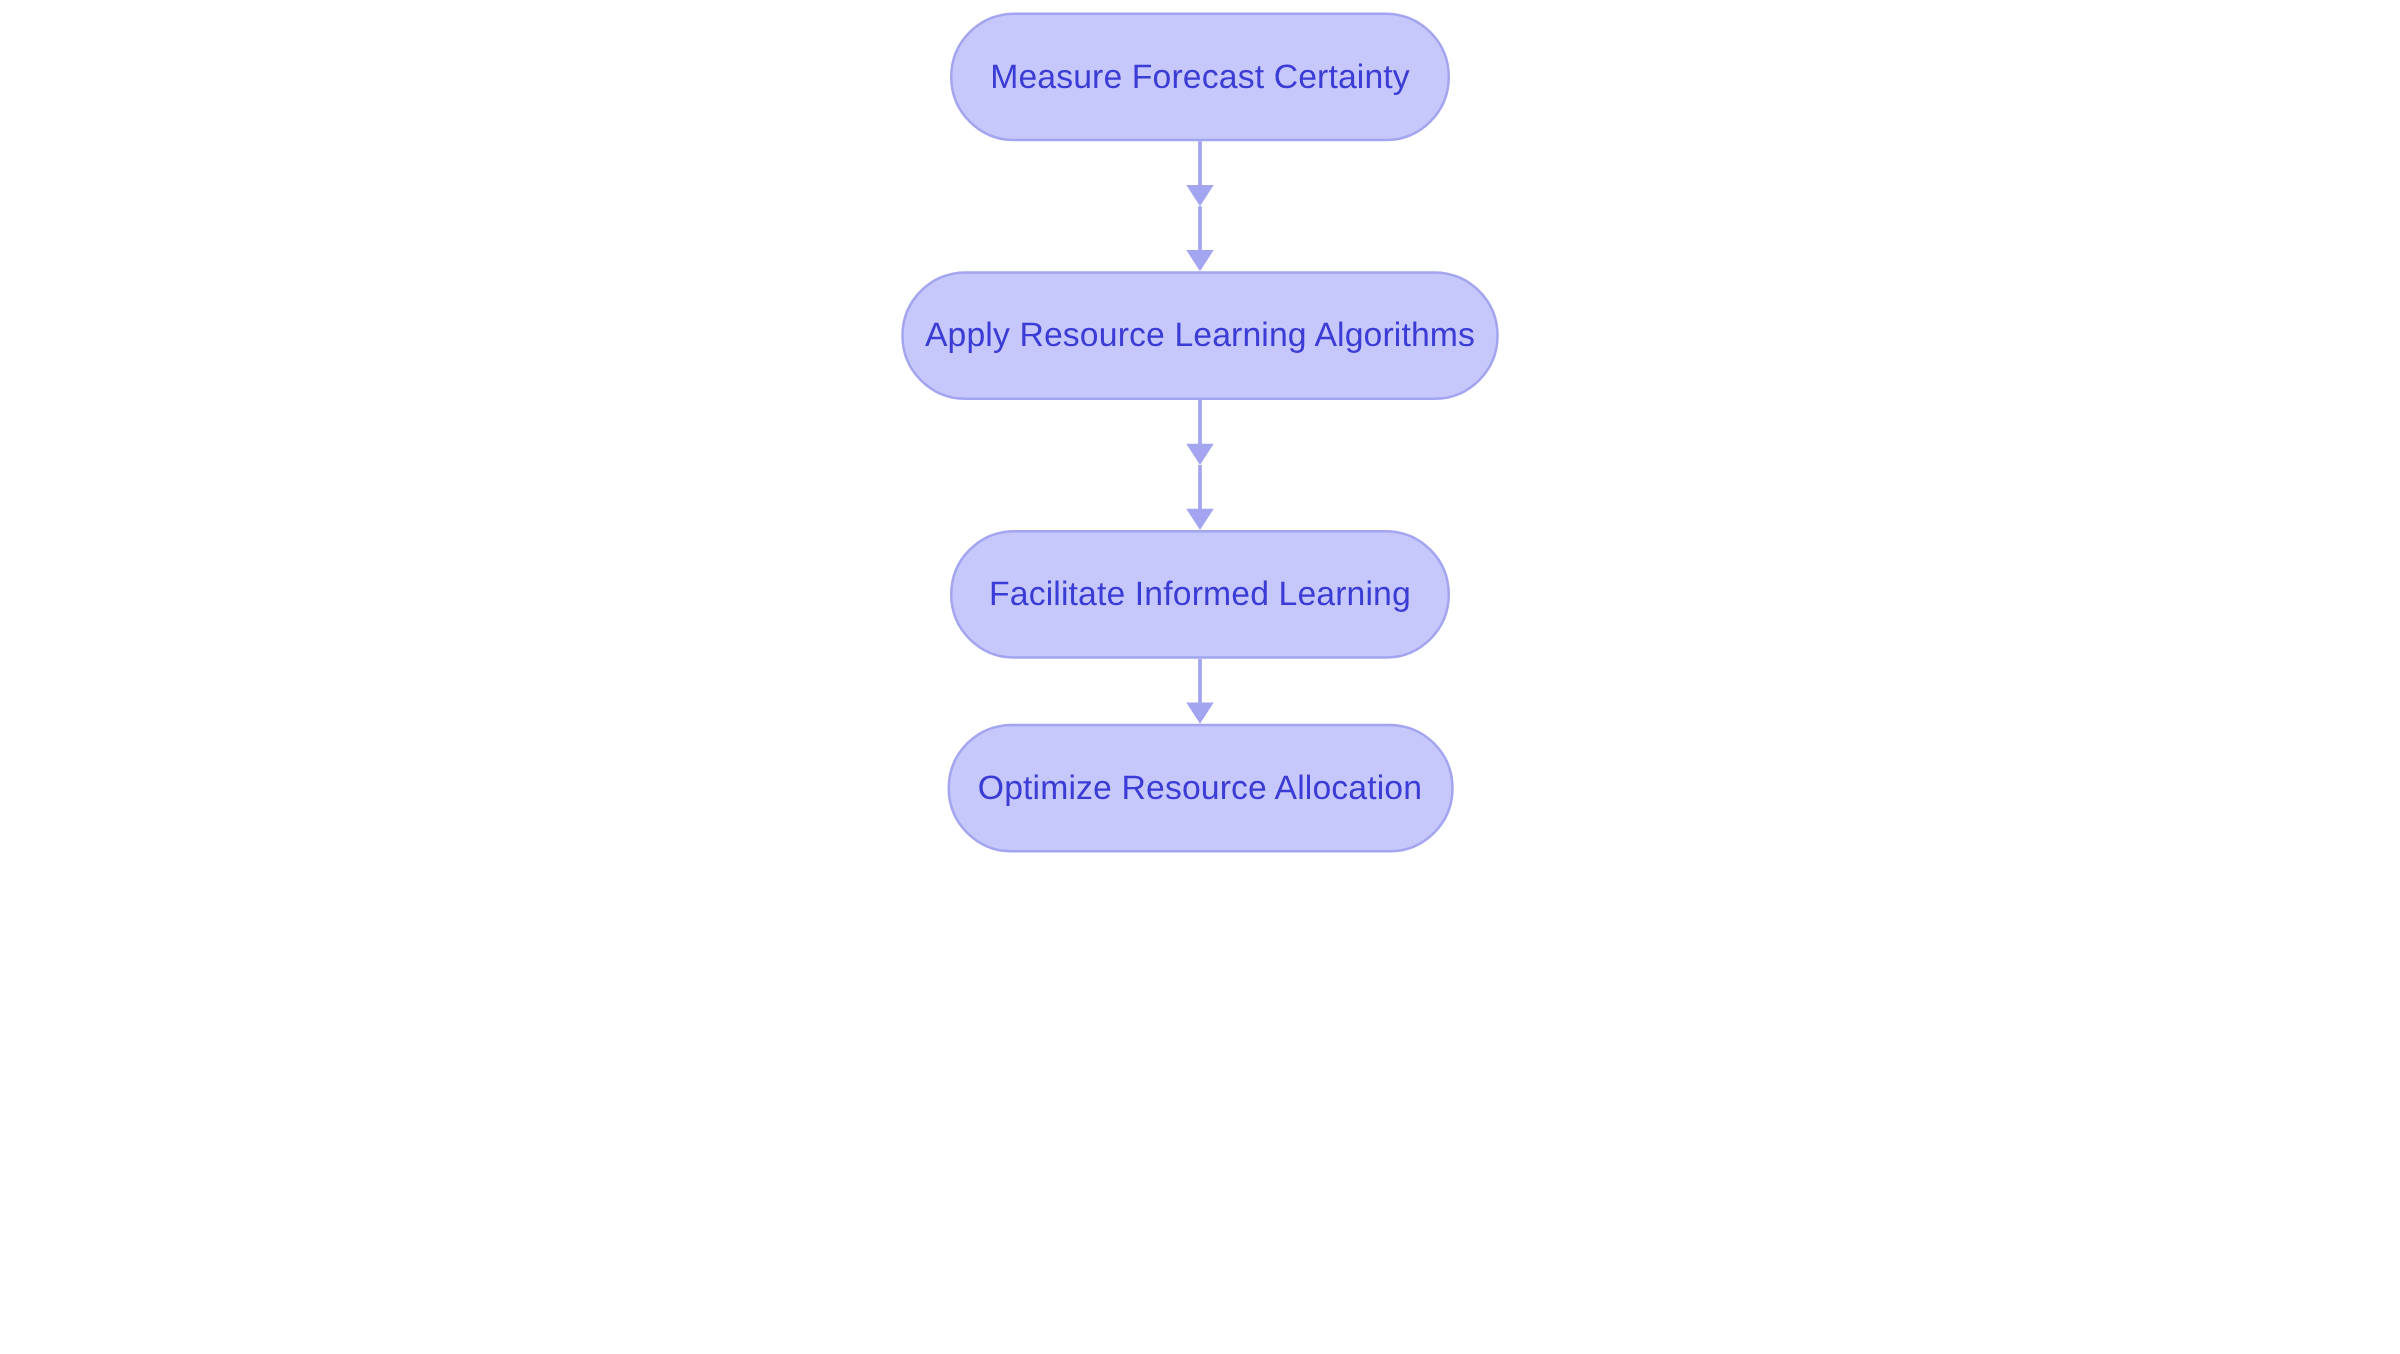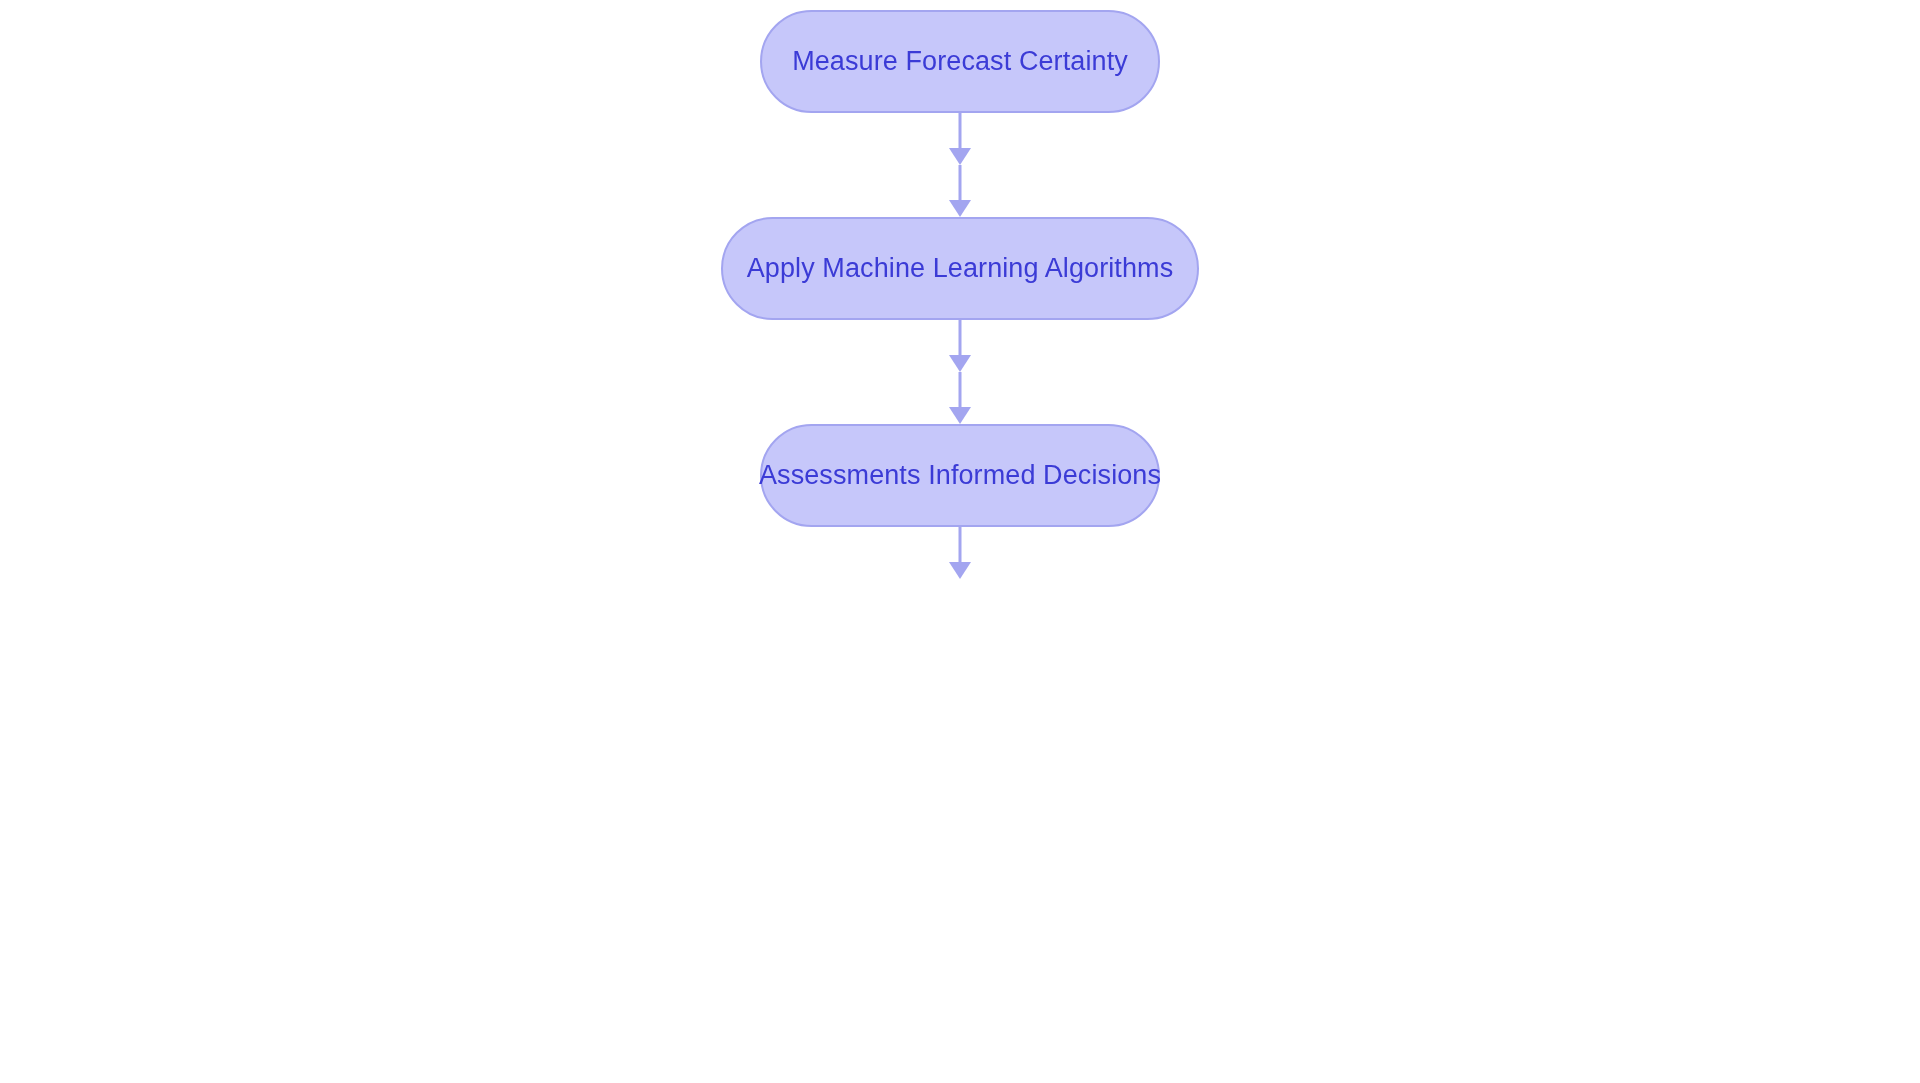--- a/index.html
+++ b/index.html
@@ -111,38 +111,41 @@
       <div class="connector-head"></div>
     </div>
 
 
     <div class="connector">
       <div class="connector-line"></div>
       <div class="connector-head"></div>
     </div>
 
     <div class="node node-w-478">
-      <span class="node-label">Apply Machine Learning Algorithms</span>
+      <span class="node-label">Apply Resource Learning Algorithms</span>
     </div>
 
     <div class="connector">
       <div class="connector-line"></div>
       <div class="connector-head"></div>
     </div>
 
 
     <div class="connector">
       <div class="connector-line"></div>
       <div class="connector-head"></div>
     </div>
 
     <div class="node node-w-400">
-      <span class="node-label">Assessments Informed Decisions</span>
+      <span class="node-label">Facilitate Informed Learning</span>
     </div>
 
     <div class="connector">
       <div class="connector-line"></div>
       <div class="connector-head"></div>
     </div>
 
+    <div class="node node-w-405">
+      <span class="node-label">Optimize Resource Allocation</span>
+    </div>
 
   </div>
 </div>
 
 </body></html>

